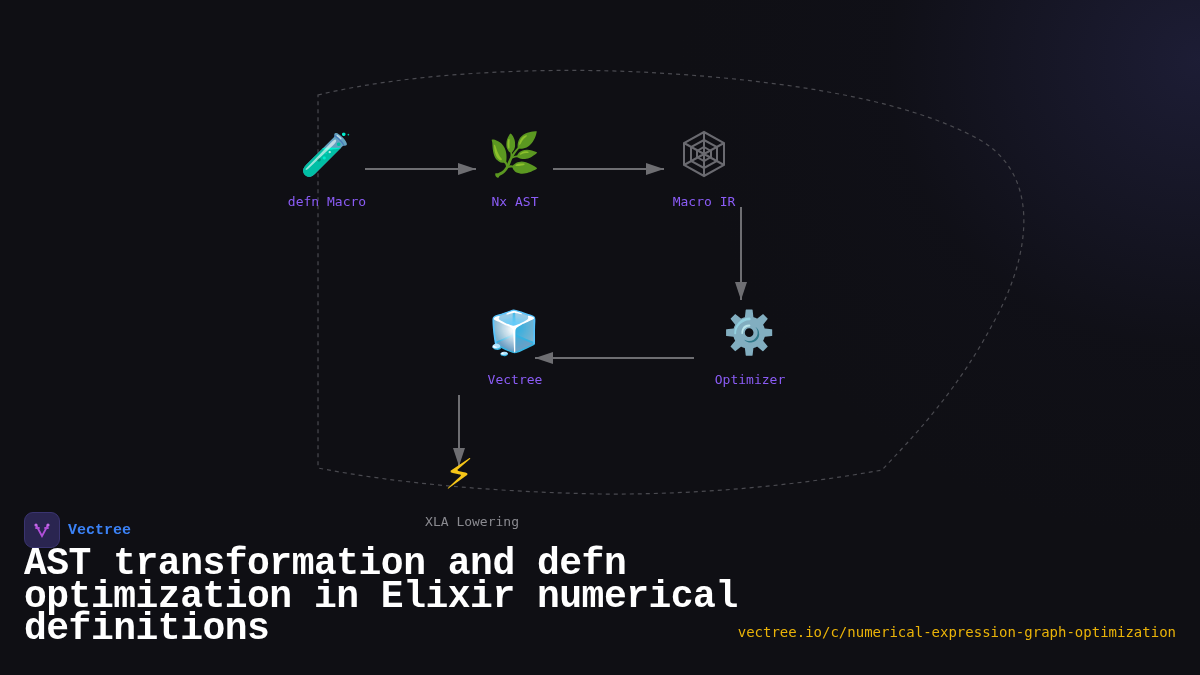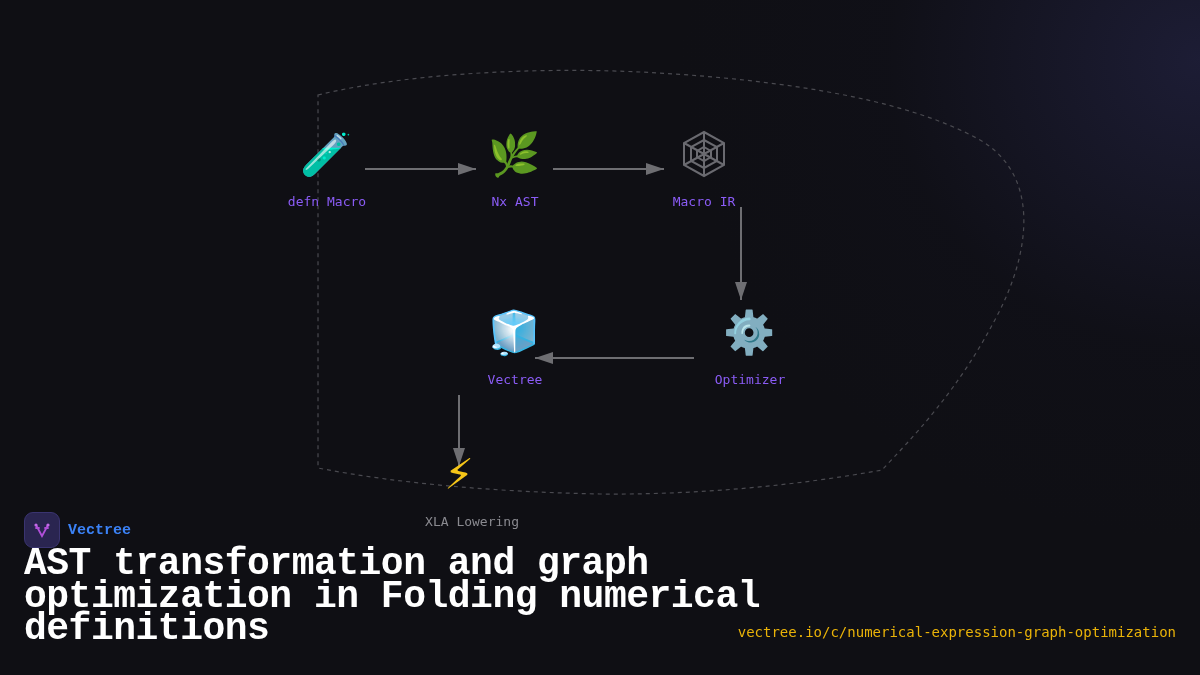--- a/index.html
+++ b/index.html
@@ -112,15 +112,15 @@
         <path d="M4,5 L10,16 L16,5"></path>
         <path d="M4,8 L7,8 M16,8 L13,8"></path>
       </g>
       <circle cx="4" cy="5" r="1.6" fill="#c46ae8"></circle>
       <circle cx="16" cy="5" r="1.6" fill="#c46ae8"></circle>
     </svg>
   </div>
   <span class="brand-name">Vectree</span>
 </div>
 
-<div class="title">AST transformation and graph optimization in Folding numerical definitions</div>
+<div class="title">AST transformation and defn optimization in Elixir numerical definitions</div>
 
 <div class="url">vectree.io/c/numerical-expression-graph-optimization</div>
 
 </body></html>

